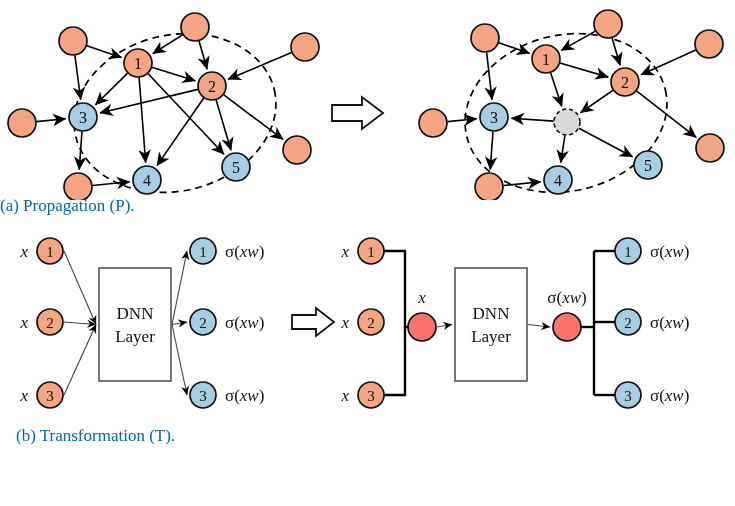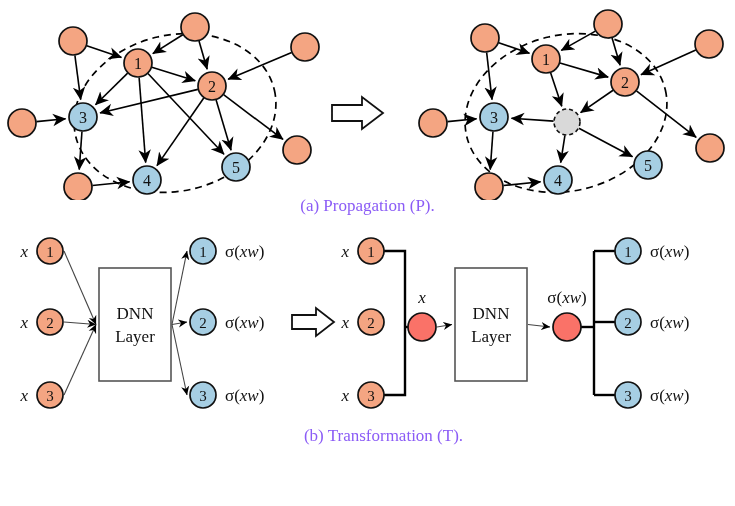--- a/index.html
+++ b/index.html
@@ -1,19 +1,19 @@
 <!DOCTYPE html>
 <html><head>
 <meta charset="utf-8">
 <style>
   html,body{margin:0;padding:0;background:#ffffff;}
   body{width:735px;height:506px;font-family:"Liberation Serif",serif;color:#000;}
   #root{position:relative;width:735px;height:506px;overflow:hidden;background:#fff;}
   svg{display:block;}
-  .cap{position:absolute;width:100%;text-align:center;font-family:"Liberation Serif",serif;font-size:17px;color:#8b5cf6;}
+  .cap{position:absolute;width:100%;text-align:left;font-family:"Liberation Serif",serif;font-size:17px;color:#0369a1;}
   #cap-a{top:196px;left:0;}
   #cap-b{top:426px;left:16px;}
   .nodelabel{font-family:"Liberation Serif",serif;font-size:16px;fill:#111;text-anchor:middle;dominant-baseline:central;}
   .nodelabel.sm{font-size:15px;}
   .mathvar{font-family:"Liberation Serif",serif;font-style:italic;font-size:17px;fill:#111;}
   .mathsig{font-family:"Liberation Serif",serif;font-size:17px;fill:#111;}
   .boxtext{font-family:"Liberation Serif",serif;font-size:17px;fill:#111;text-anchor:middle;}
   .edge{stroke:#000;stroke-width:1.6;fill:none;}
   .edge-thin{stroke:#444;stroke-width:1.1;fill:none;}
   .edge-thick{stroke:#000;stroke-width:2.4;fill:none;}

